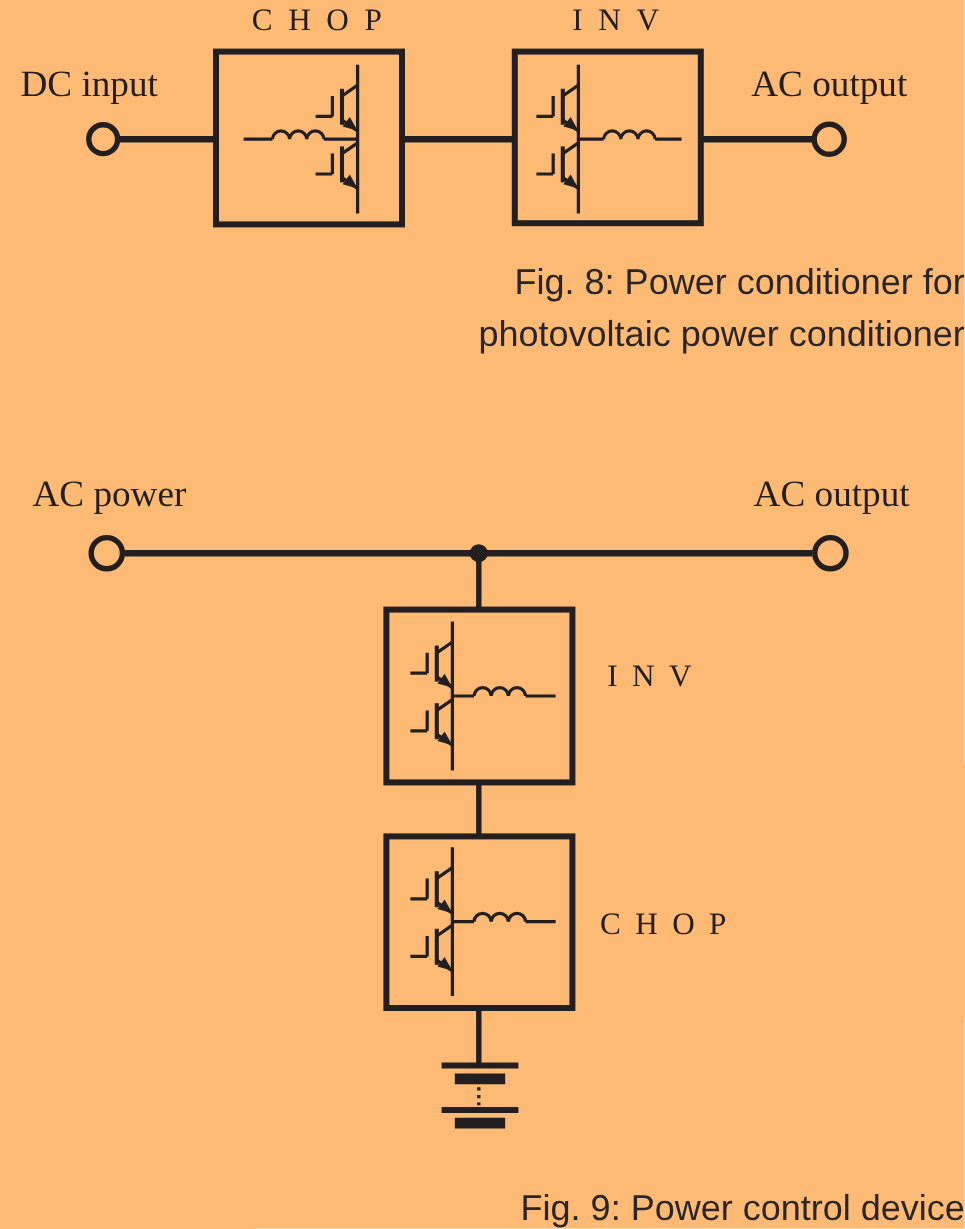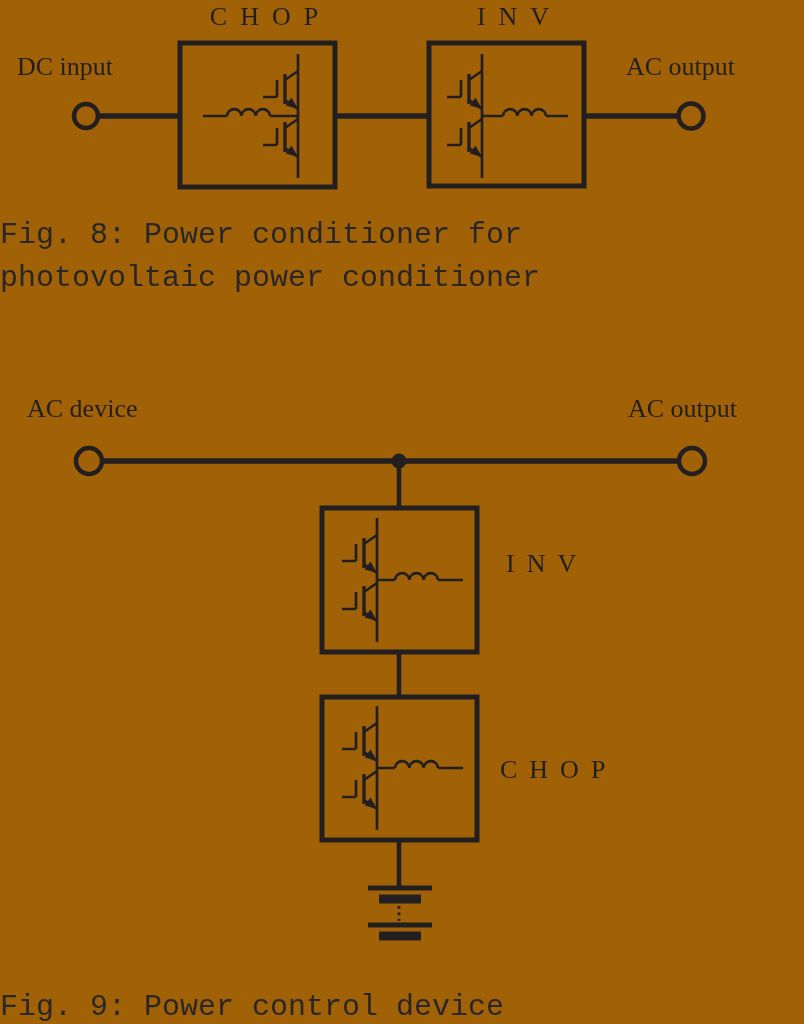--- a/index.html
+++ b/index.html
@@ -1,29 +1,29 @@
 <!DOCTYPE html>
 <html><head>
 <meta charset="utf-8">
 <style>
   html,body { margin:0; padding:0; background:#ffffff; }
   .page {
     position: relative;
     width: 804px;
     height: 1024px;
-    background: #a16207;
+    background: #fdba74;
     overflow: hidden;
     font-family: "Liberation Serif", serif;
   }
   svg { position:absolute; top:0; left:0; }
   .lbl {
     position: absolute;
     color: #231f20;
     font-family: "Liberation Serif", serif;
-    font-size: 26px;
+    font-size: 31px;
     white-space: nowrap;
     line-height: 1.1;
   }
   .lbl-spaced {
     font-size: 26px;
     letter-spacing: 13px;
     padding-left: 13px; 
   }
   .box-title {
     text-align: center;
@@ -35,23 +35,23 @@
     font-size: 26px;
     letter-spacing: 12px;
     line-height: 40px;
     white-space: nowrap;
   }
   .side-label-block .line1 { padding-left: 23px; }
   .caption {
     position: absolute;
     left: 0;
     width: 100%;
-    text-align: left;
+    text-align: right;
     color: #2a2627;
-    font-family: Liberation Mono, monospace;
+    font-family: Liberation Sans, sans-serif;
     font-size: 30px;
     line-height: 43px;
     white-space: nowrap;
   }
 </style>
 </head>
 <body>
 
 <div class="page">
 
@@ -136,21 +136,21 @@
   <div class="lbl lbl-spaced box-title" style="left:180px; top:3px; width:155px;">CHOP</div>
   <div class="lbl lbl-spaced box-title" style="left:429px; top:3px; width:155px;">INV</div>
   <div class="lbl" style="left:17px; top:53px;">DC input</div>
   <div class="lbl" style="left:626px; top:53px;">AC output</div>
 
   <div class="caption" style="top:214px;">
     <div>Fig. 8: Power conditioner for</div>
     <div>photovoltaic power conditioner</div>
   </div>
 
-  <div class="lbl" style="left:27px; top:395px;">AC device</div>
+  <div class="lbl" style="left:27px; top:395px;">AC power</div>
   <div class="lbl" style="left:628px; top:395px;">AC output</div>
 
   <div class="side-label-block" style="left:483px; top:544px;">
     <div class="line1">INV</div>
   </div>
 
   <div class="side-label-block" style="left:500px; top:750px;">CHOP</div>
 
   <div class="caption" style="top:986px;">Fig. 9: Power control device</div>
 

